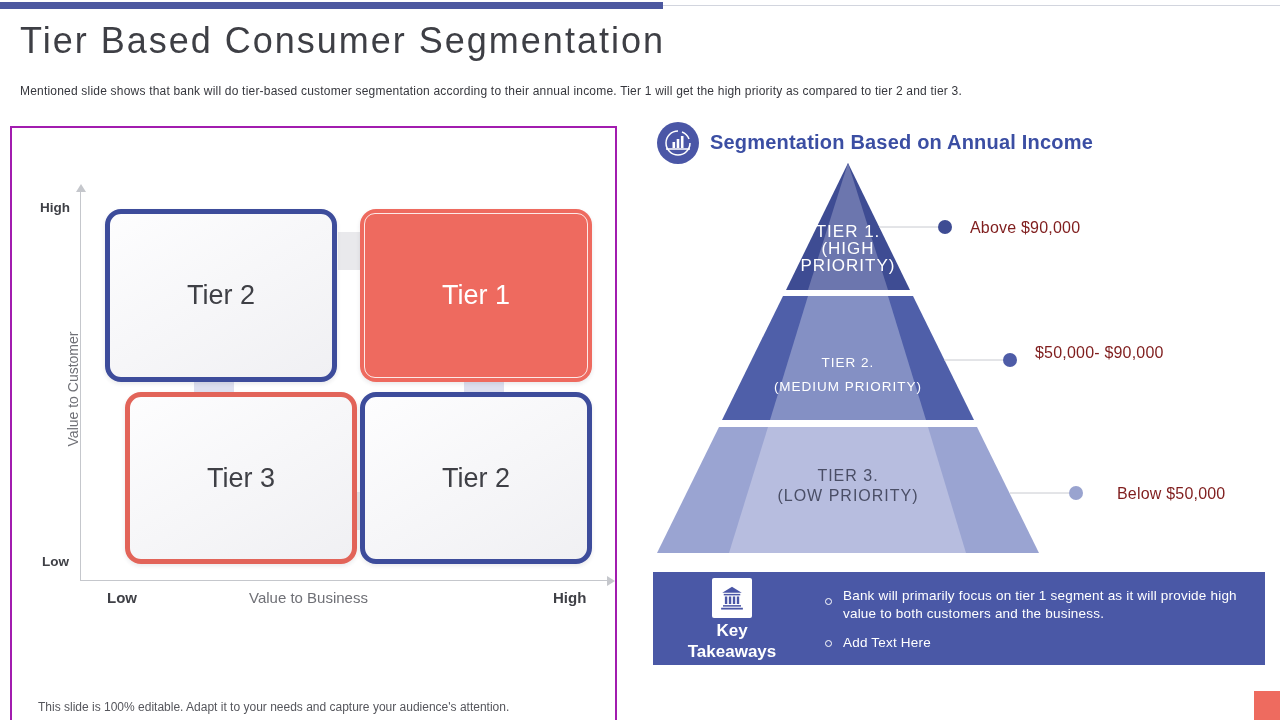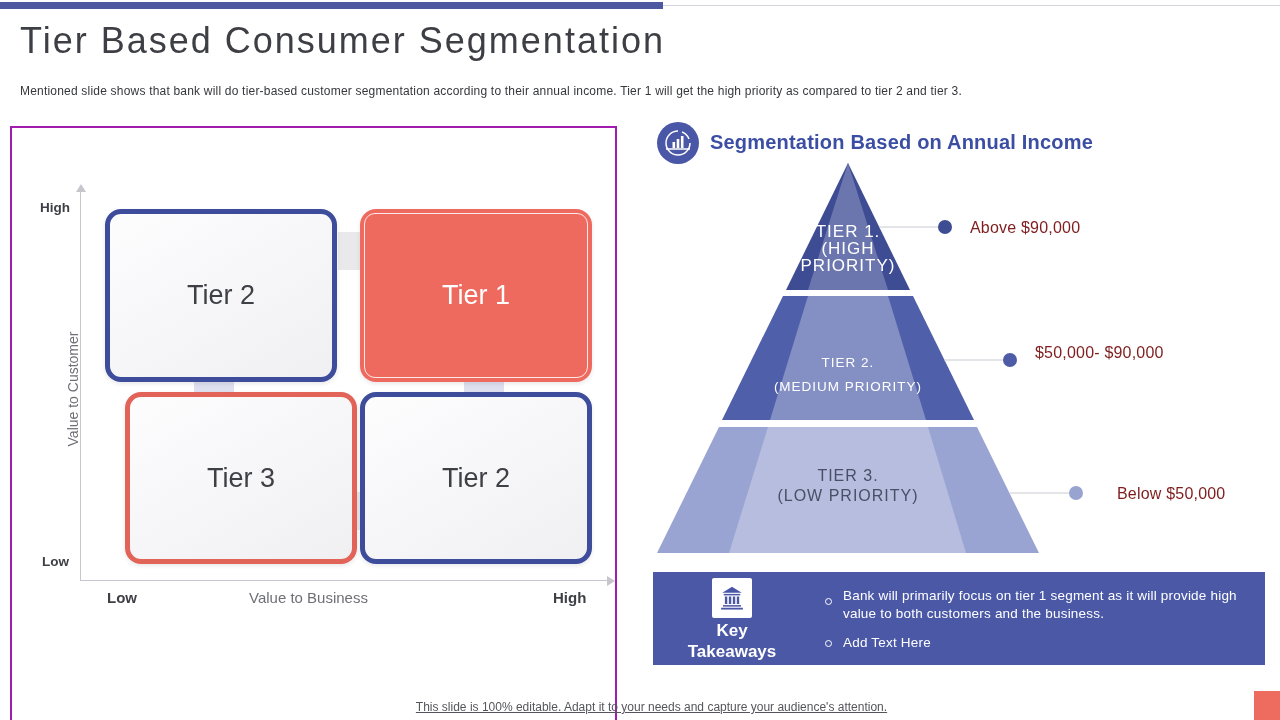--- a/index.html
+++ b/index.html
@@ -68,22 +68,22 @@
   .takeaways-title { left:19px; top:48px; width:120px; text-align:center; color:#ffffff;
                      font-size:17px; font-weight:bold; line-height:21px; }
   .bullet-marker { width:7px; height:7px; border:1.4px solid #ffffff; border-radius:50%; }
   .bm-1 { left:172px; top:26px; }
   .bm-2 { left:172px; top:68px; }
   .bullet-text { color:#ffffff; font-size:13.5px; line-height:17.5px; letter-spacing:0.2px; }
   .bt-1 { left:190px; top:15px; width:400px; }
   .bt-2 { left:190px; top:62px; width:400px; }
 
   
-  .footer-note { left:0; top:700px; width:1280px; text-align:center; padding-left:23px;
-                 font-size:12px; color:#55565C;text-decoration:underline; }
+  .footer-note { left:0; top:700px; width:1280px; text-align:left; padding-left:38px;
+                 font-size:12px; color:#55565C; }
   .corner-square { left:1254px; top:691px; width:26px; height:29px; background:#EE6B5F; }
 </style>
 </head>
 <body>
 
 <div class="abs top-bar"></div>
 <div class="abs top-line"></div>
 <h1 class="abs page-title">Tier Based Consumer Segmentation</h1>
 <div class="abs page-subtitle">Mentioned slide shows that bank will do tier-based customer segmentation according to their annual income. Tier 1 will get the high priority as compared to tier 2 and tier 3.</div>
 

